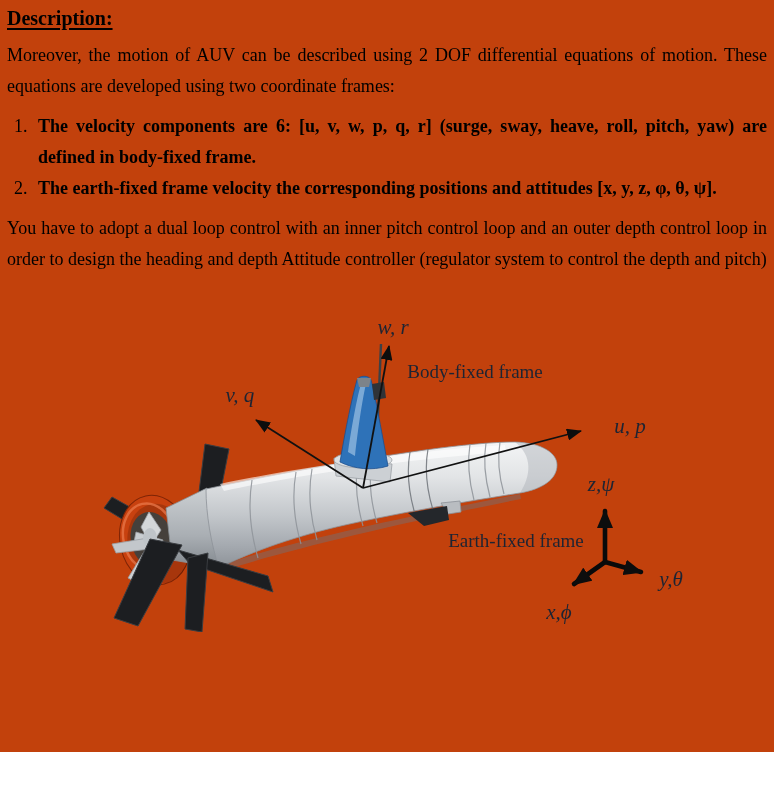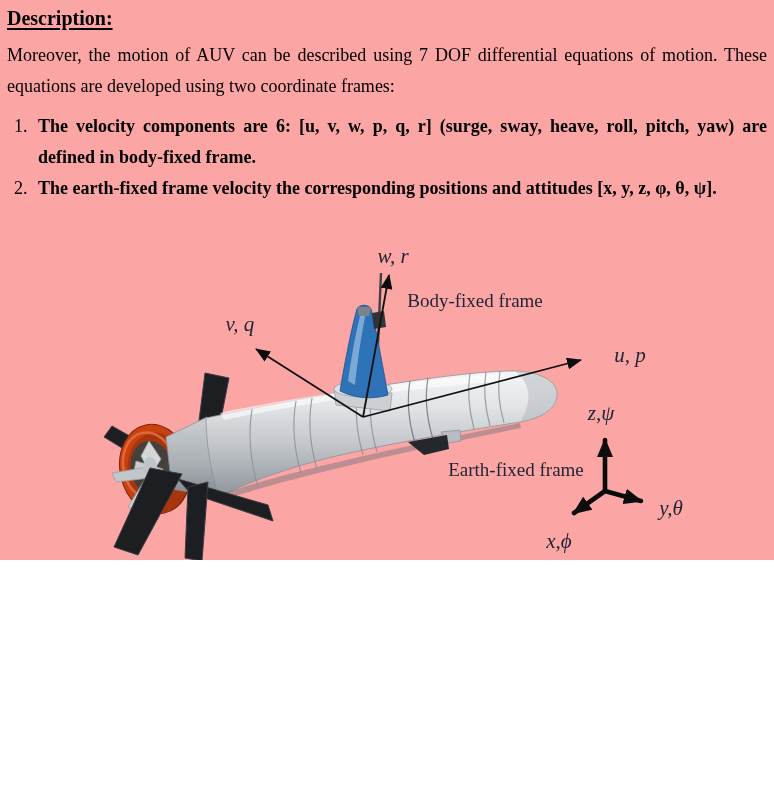--- a/index.html
+++ b/index.html
@@ -1,18 +1,18 @@
 <!DOCTYPE html>
 <html><head>
 <meta charset="utf-8">
 <style>
   html,body{margin:0;padding:0;background:#ffffff;}
   .page{
-    width:774px;height:560px;box-sizing:border-box;
-    padding:6px 7px 0 7px;background:#fca5a5;color:#000;
+    width:774px;height:752px;box-sizing:border-box;
+    padding:6px 7px 0 7px;background:#c2410c;color:#000;
     font-family:"Liberation Serif",serif;font-size:18px;line-height:31px;
     overflow:hidden;position:relative;
   }
   .doc-title{
     font-size:20px;line-height:24px;font-weight:bold;margin:0 0 10px 0;
     text-decoration:underline;text-decoration-thickness:2px;text-underline-offset:3px;
   }
   .para{margin:0 0 9px 0;text-align:justify;}
   .num-list{margin:0 0 9px 0;padding:0;list-style:none;}
   .num-item{display:flex;}
@@ -24,33 +24,34 @@
   .frame-name{font-family:"Liberation Serif",serif;font-size:19px;fill:#1d2433;}
 </style>
 </head>
 <body>
 
 <div class="page">
 
   <h1 class="doc-title">Description:</h1>
 
 
-  <p class="para">Moreover, the motion of AUV can be described using 7 DOF differential equations of motion. These equations are developed using two coordinate frames:</p>
+  <p class="para">Moreover, the motion of AUV can be described using 2 DOF differential equations of motion. These equations are developed using two coordinate frames:</p>
 
   <ol class="num-list">
     <li class="num-item">
       <span class="num">1.</span>
       <span class="litext">The velocity components are 6: [u, v, w, p, q, r] (surge, sway, heave, roll, pitch, yaw) are defined in body-fixed frame.</span>
     </li>
     <li class="num-item">
       <span class="num">2.</span>
       <span class="litext">The earth-fixed frame velocity the corresponding positions and attitudes [x, y, z, φ, θ, ψ].</span>
     </li>
   </ol>
 
+  <p class="para">You have to adopt a dual loop control with an inner pitch control loop and an outer depth control loop in order to design the heading and depth Attitude controller (regulator system to control the depth and pitch)</p>
 
   <figure class="fig">
     <svg width="774" height="340" viewBox="0 0 774 340" xmlns="http://www.w3.org/2000/svg">
       <defs>
         <linearGradient id="gHull" x1="0" y1="0" x2="0" y2="1">
           <stop offset="0" stop-color="#f4f5f6"></stop>
           <stop offset="0.28" stop-color="#e2e4e6"></stop>
           <stop offset="0.58" stop-color="#c3c7cb"></stop>
           <stop offset="0.82" stop-color="#a5aab0"></stop>
           <stop offset="1" stop-color="#8d9298"></stop>

